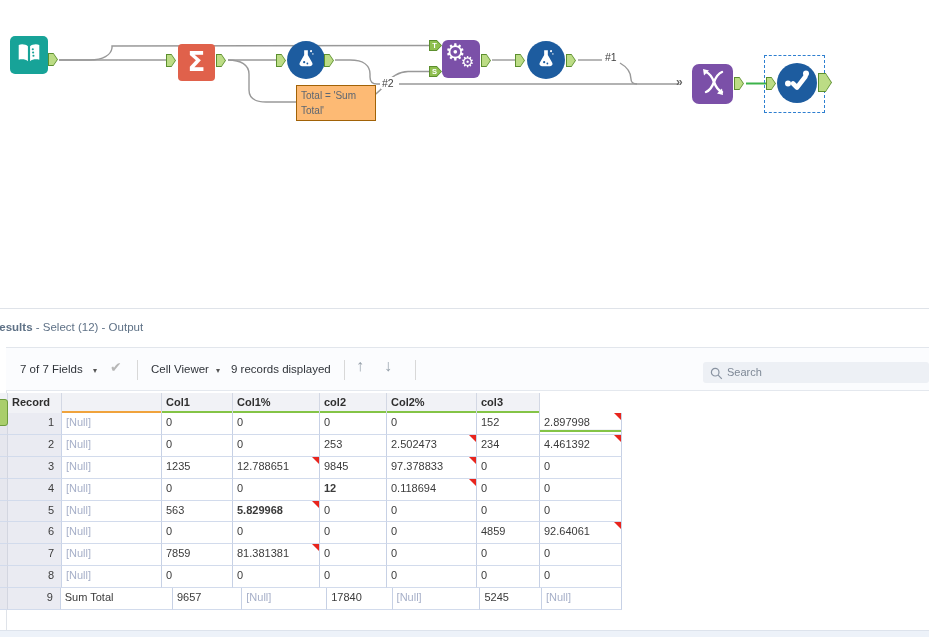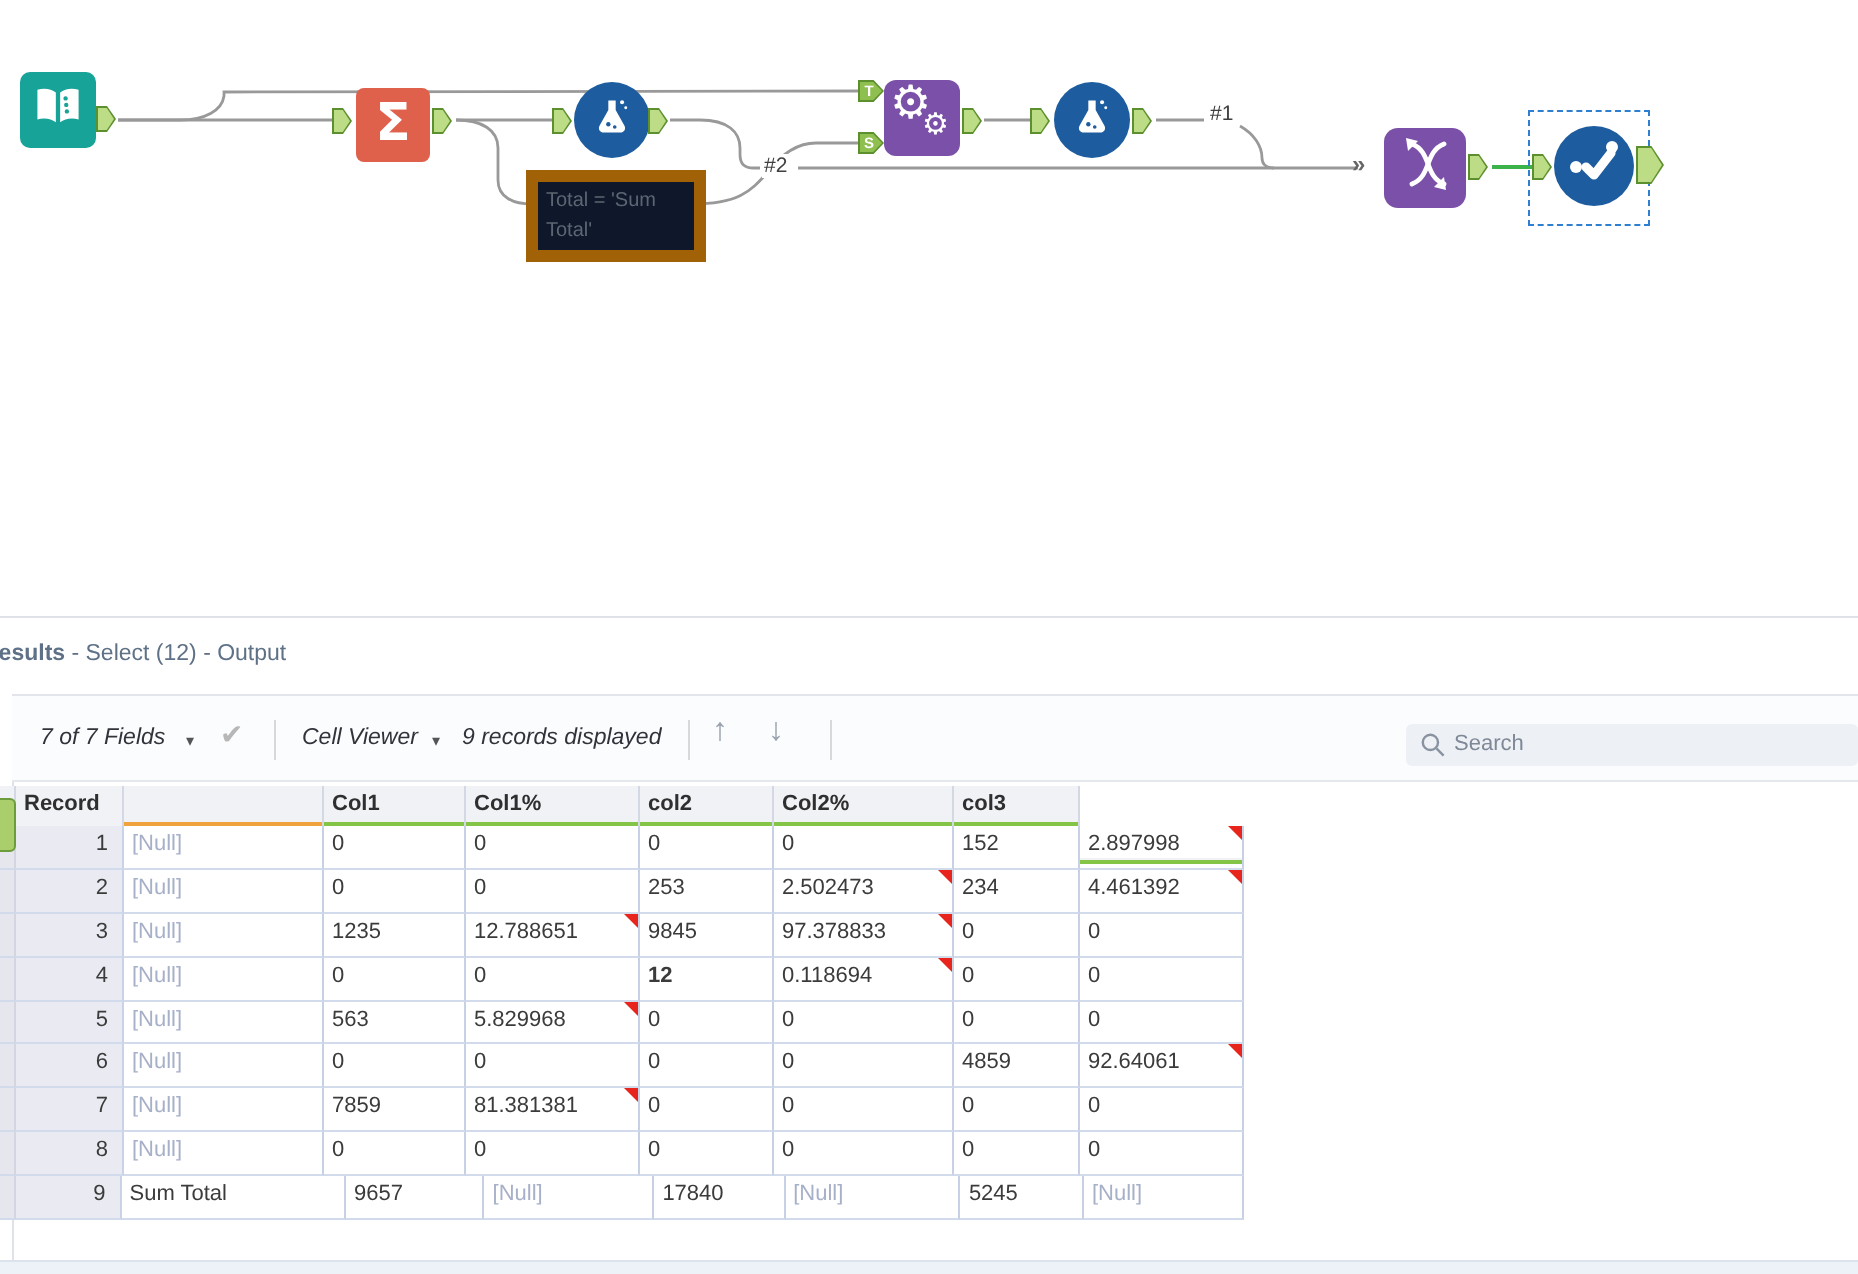--- a/index.html
+++ b/index.html
@@ -21,33 +21,33 @@
   .anchor.big{width:14px;height:19px;}
   .anchor.big i{width:12px;height:17px;}
   .flagTS{position:absolute;width:13px;height:11px;background:#5c8f2e;
           clip-path:polygon(0 0,60% 0,100% 50%,60% 100%,0 100%);}
   .flagTS i{position:absolute;left:1px;top:1px;width:11px;height:9px;background:#8fbf4f;
           clip-path:polygon(0 0,60% 0,100% 50%,60% 100%,0 100%);}
   .flagTS span{position:absolute;left:0;top:1px;width:11px;text-align:center;
           font-size:7.5px;font-weight:bold;color:#fff;z-index:2;}
   .conn-label{position:absolute;font-size:10.5px;color:#3f3f3f;background:#fff;padding:0 1px;}
   .multi{position:absolute;font-size:12px;font-weight:bold;color:#666;letter-spacing:-2px;}
-  .ann{position:absolute;background:#0f172a;border:6px solid #a16207;color:#5c6672;
-       font-size:10px;line-height:15px;padding:2px 4px;white-space:nowrap;}
+  .ann{position:absolute;background:#fdba74;border:1px solid #a16207;color:#5c6672;
+       font-size:10px;line-height:15px;padding:2px 4px;white-space:nowrap;margin-left:33px;}
   .gear-big{position:absolute;left:3px;top:-1px;font-size:23px;color:#fff;font-family:"DejaVu Sans",sans-serif;}
   .gear-small{position:absolute;left:19px;top:13px;font-size:15px;color:#fff;font-family:"DejaVu Sans",sans-serif;}
   #browse-selection{border:1.6px dashed #2e7fd0;background:transparent;}
 
   
   #results-border-top{left:0;top:308px;width:929px;height:1px;background:#dfe3e9;}
   #results-title{left:-9px;top:321px;font-size:11.5px;color:#5e7186;white-space:nowrap;}
   #results-title b{font-weight:bold;}
   #toolbar{left:6px;top:347px;width:923px;height:44px;background:#fbfcfe;
            border-top:1px solid #e2e6ec;border-bottom:1px solid #e4e8ee;box-sizing:border-box;}
-  .tb{position:absolute;font-size:11.5px;color:#30343a;top:15px;white-space:nowrap;font-style:italic;}
+  .tb{position:absolute;font-size:11.5px;color:#30343a;top:15px;white-space:nowrap;}
   .caret{font-size:8px;color:#555;top:18px;}
   .tb-check{top:11px;font-size:14px;color:#b7b7b7;}
   .tb-sep{top:12px;width:1px;height:20px;background:#d8d8d8;}
   .tb-arrow{top:9px;font-size:16px;color:#97a1ab;}
   #search-box{left:703px;top:362px;width:226px;height:21px;background:#edf0f5;border-radius:3px;}
   #search-ph{left:727px;top:366px;font-size:11px;color:#7e8896;}
   #left-border{left:6px;top:348px;width:1px;height:282px;background:#dfe3e9;}
   #bottom-line{left:0;top:630px;width:929px;height:1px;background:#dde3ec;}
   #bottom-strip{left:0;top:631px;width:929px;height:6px;background:#edf2f9;}
   #side-green-tab{left:-7px;top:399px;width:13px;height:25px;background:#a9ce6b;
@@ -299,21 +299,21 @@
       <div class="cell" style="width: 67px; font-weight: bold;">12</div>
       <div class="cell" style="width: 90px;">0.118694<span class="flag"></span></div>
       <div class="cell" style="width: 63px;">0</div>
       <div class="cell" style="width: 82px;">0</div>
     </div>
     <div class="trow">
       <div class="cell gutter" style="width: 8px;"></div>
       <div class="cell ncell" style="width: 54px;">5</div>
       <div class="cell null" style="width: 100px;">[Null]</div>
       <div class="cell" style="width: 71px;">563</div>
-      <div class="cell" style="width: 87px;">5.829968<span class="flag"></span></div>
+      <div class="cell" style="width: 87px; font-weight: bold;">5.829968<span class="flag"></span></div>
       <div class="cell" style="width: 67px;">0</div>
       <div class="cell" style="width: 90px;">0</div>
       <div class="cell" style="width: 63px;">0</div>
       <div class="cell" style="width: 82px;">0</div>
     </div>
     <div class="trow">
       <div class="cell gutter" style="width: 8px;"></div>
       <div class="cell ncell" style="width: 54px;">6</div>
       <div class="cell null" style="width: 100px;">[Null]</div>
       <div class="cell" style="width: 71px;">0</div>

